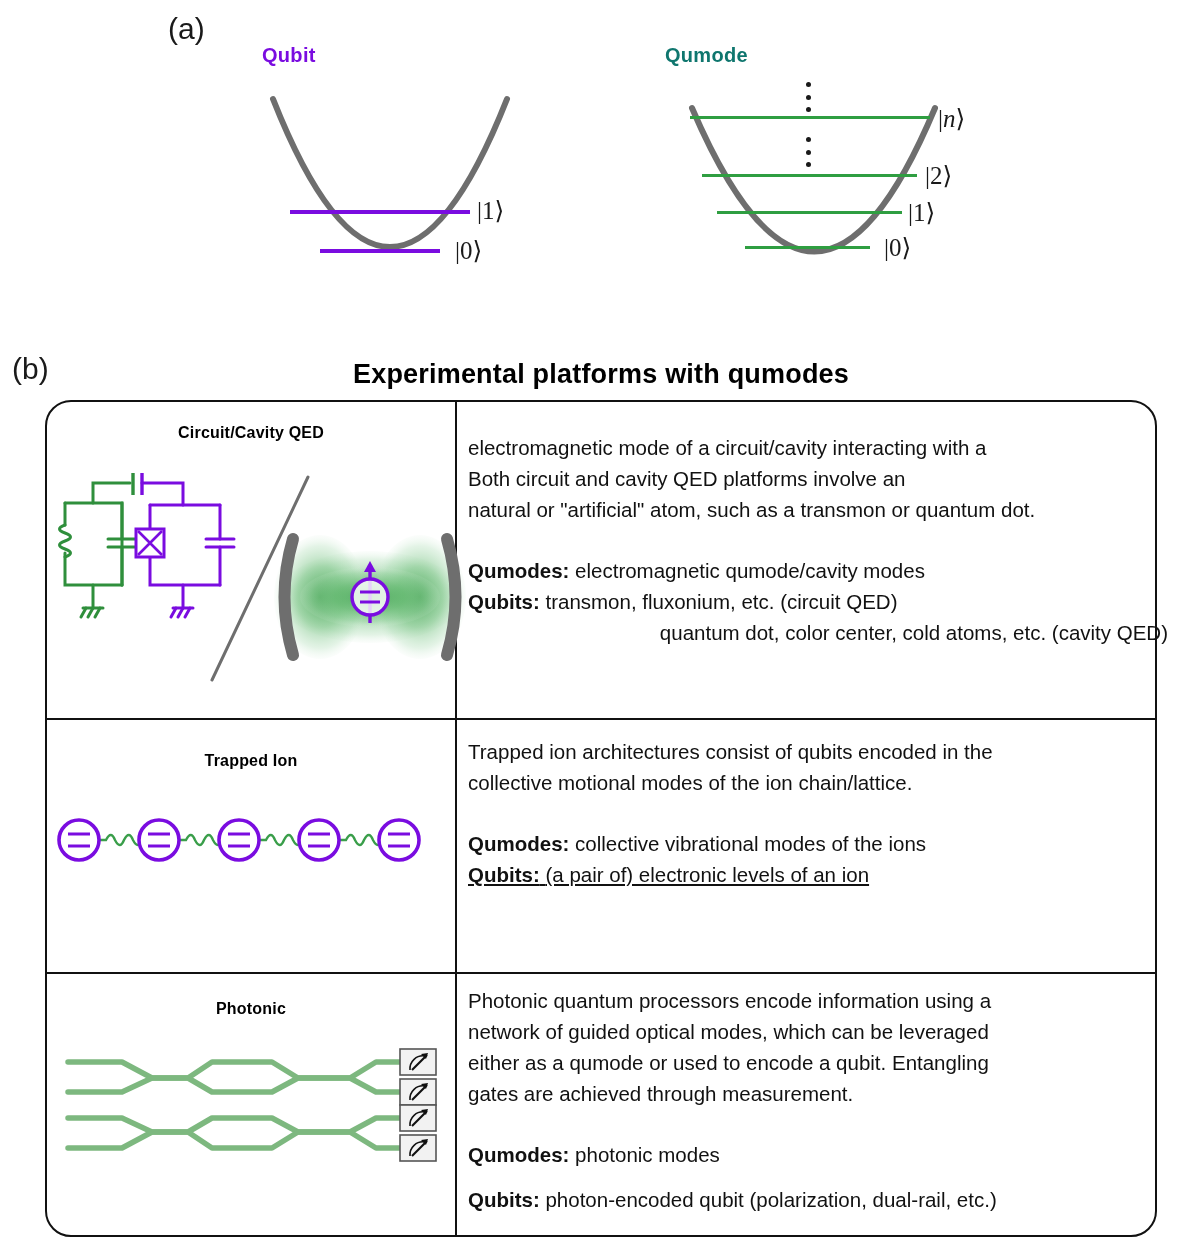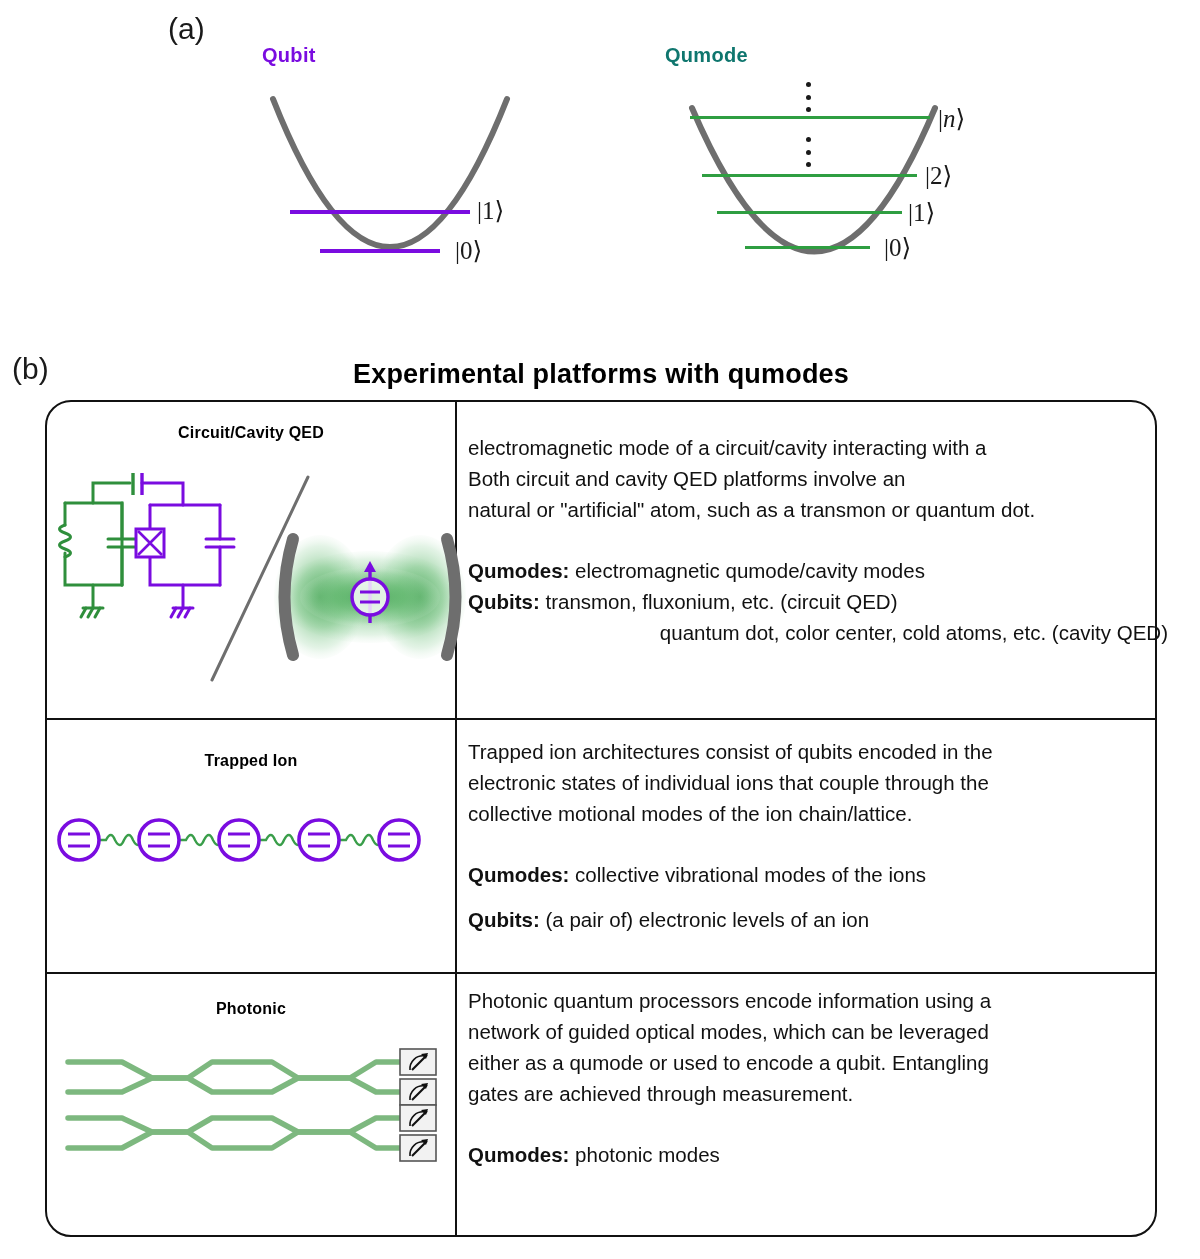--- a/index.html
+++ b/index.html
@@ -312,28 +312,27 @@
       <g>
         <circle cx="343" cy="40" r="20" fill="#ffffff" stroke="#7a0ce0" stroke-width="3.6"></circle>
         <path d="M 332 34 L 354 34 M 332 46 L 354 46" stroke="#7a0ce0" stroke-width="3"></path>
       </g>
     </g>
   </svg>
 </div>
 
 <div class="abs desc" style="left:468px; top:736px; width:700px;">
   <div>Trapped ion architectures consist of qubits encoded in the</div>
-  <div>electronic states of individual ions that couple through the</div>
   <div>collective motional modes of the ion chain/lattice.</div>
   <div style="height:30px;"></div>
   <div class="kv-row">
     <span class="kv-label">Qumodes:</span>
     <span>collective vibrational modes of the ions</span>
   </div>
-  <div class="kv-row" style="margin-top:14px;">
+  <div class="kv-row" style="text-decoration:underline;">
     <span class="kv-label">Qubits:</span>
     <span>(a pair of) electronic levels of an ion</span>
   </div>
 </div>
 
 <div class="abs platform-title" style="left:56px; top:1000px; width:390px;">Photonic</div>
 
 <div class="abs" style="left:60px; top:1040px; width:380px; height:125px;">
   <svg width="380" height="125" viewBox="0 0 380 125">
     <g stroke="#7db87f" stroke-width="5.5" fill="none" stroke-linecap="round" stroke-linejoin="round">
@@ -379,13 +378,17 @@
 <div class="abs desc" style="left:468px; top:985px; width:700px;">
   <div>Photonic quantum processors encode information using a</div>
   <div>network of guided optical modes, which can be leveraged</div>
   <div>either as a qumode or used to encode a qubit. Entangling</div>
   <div>gates are achieved through measurement.</div>
   <div style="height:30px;"></div>
   <div class="kv-row">
     <span class="kv-label">Qumodes:</span>
     <span>photonic modes</span>
   </div>
+  <div class="kv-row" style="margin-top:14px;">
+    <span class="kv-label">Qubits:</span>
+    <span>photon-encoded qubit (polarization, dual-rail, etc.)</span>
+  </div>
 </div>
 
 </body></html>

